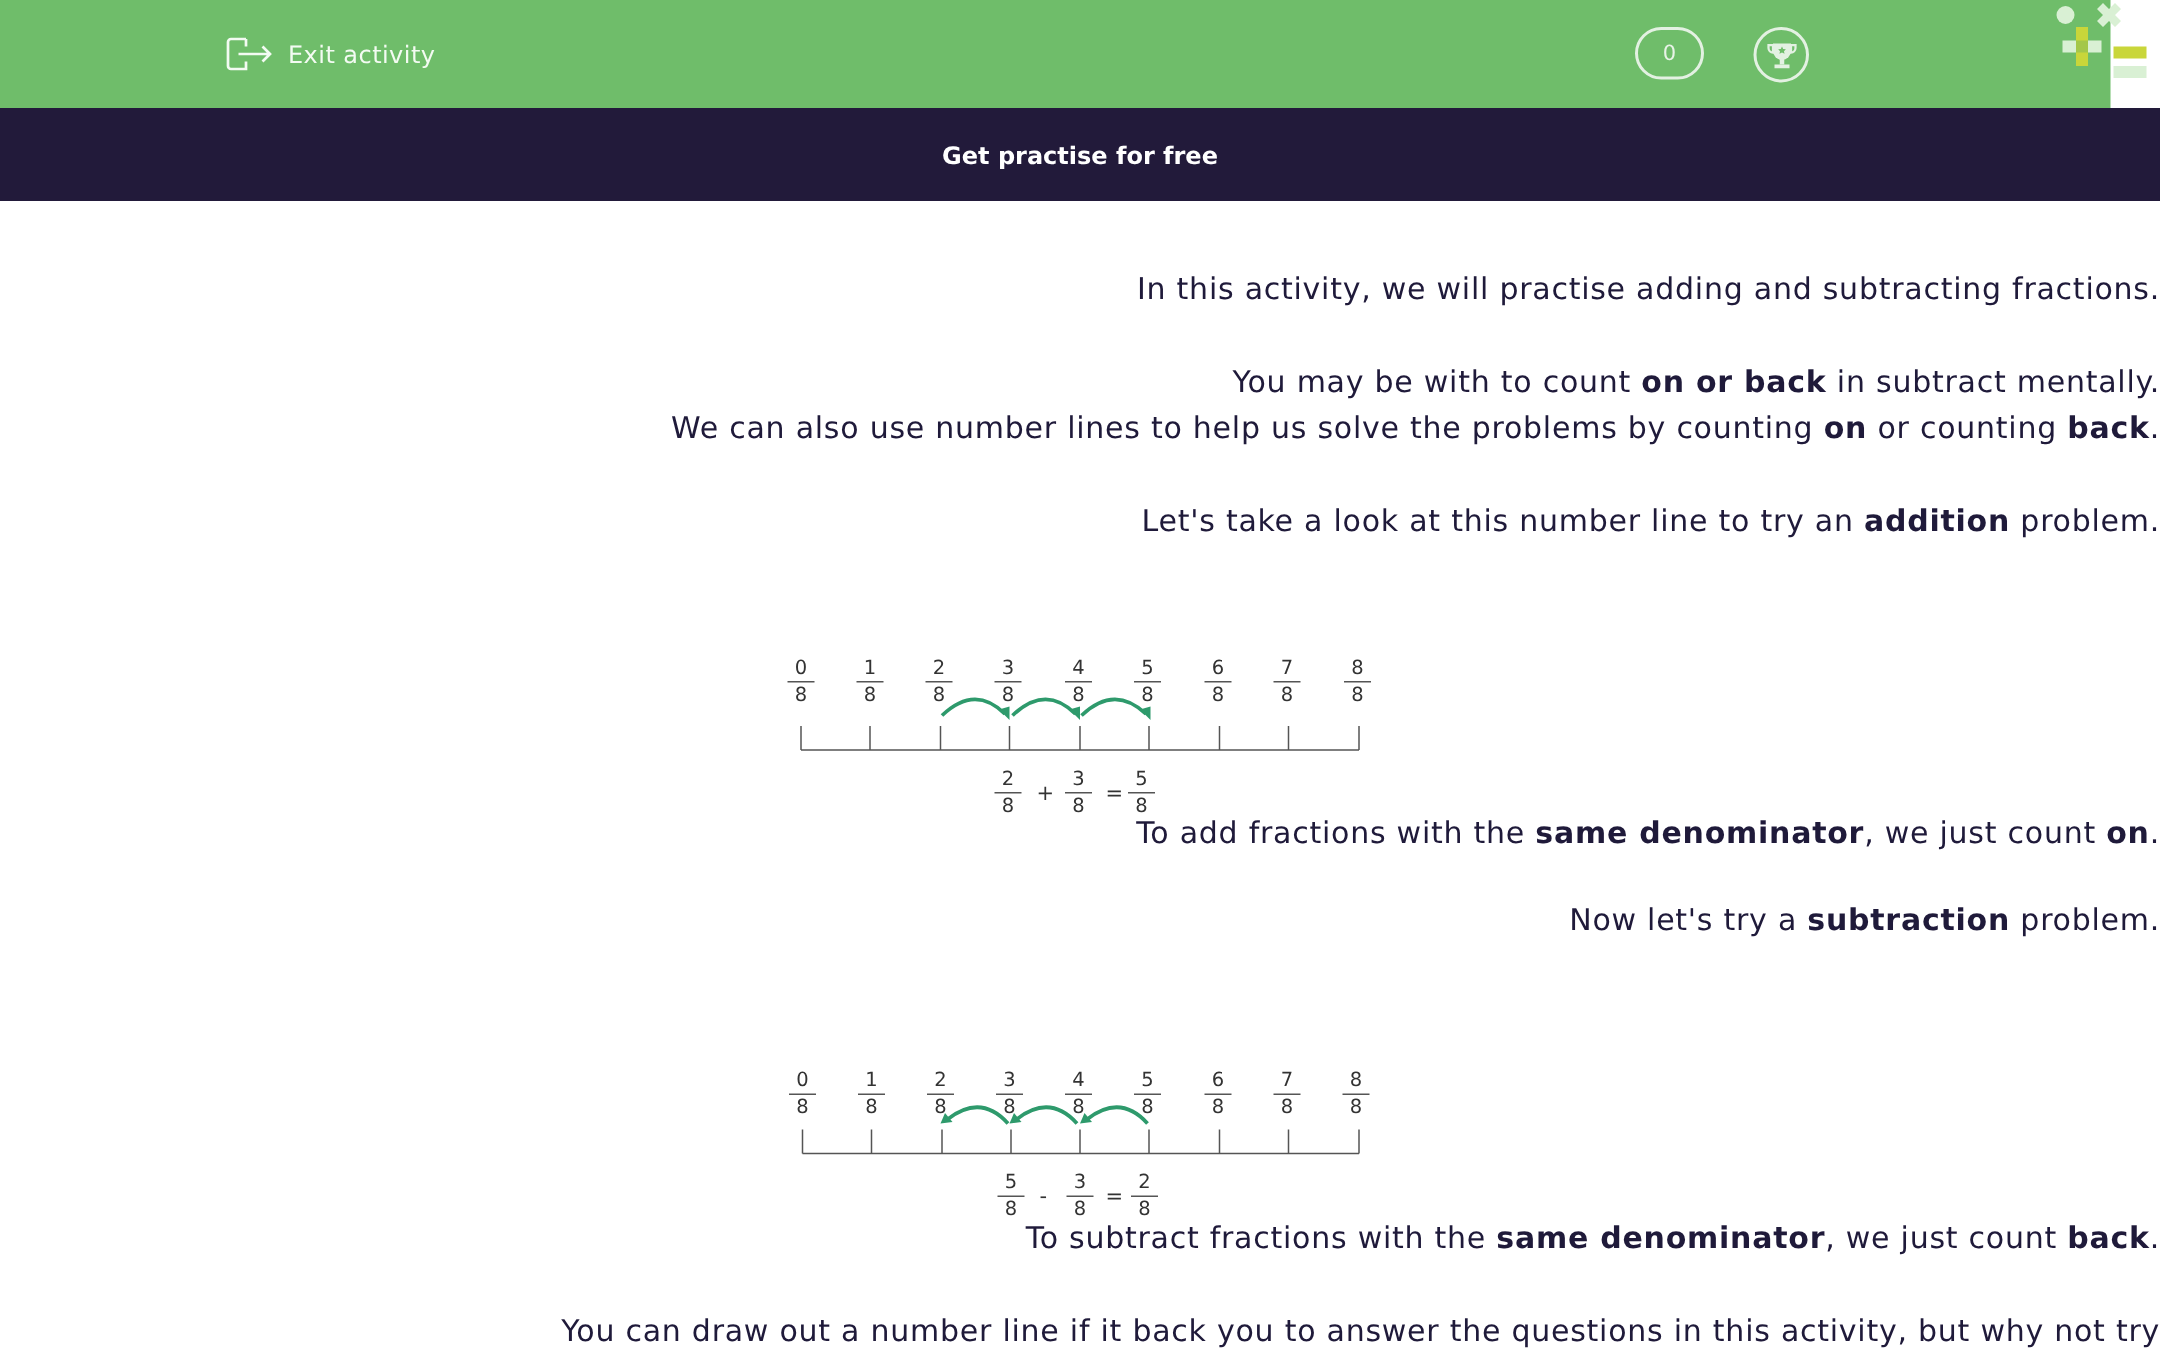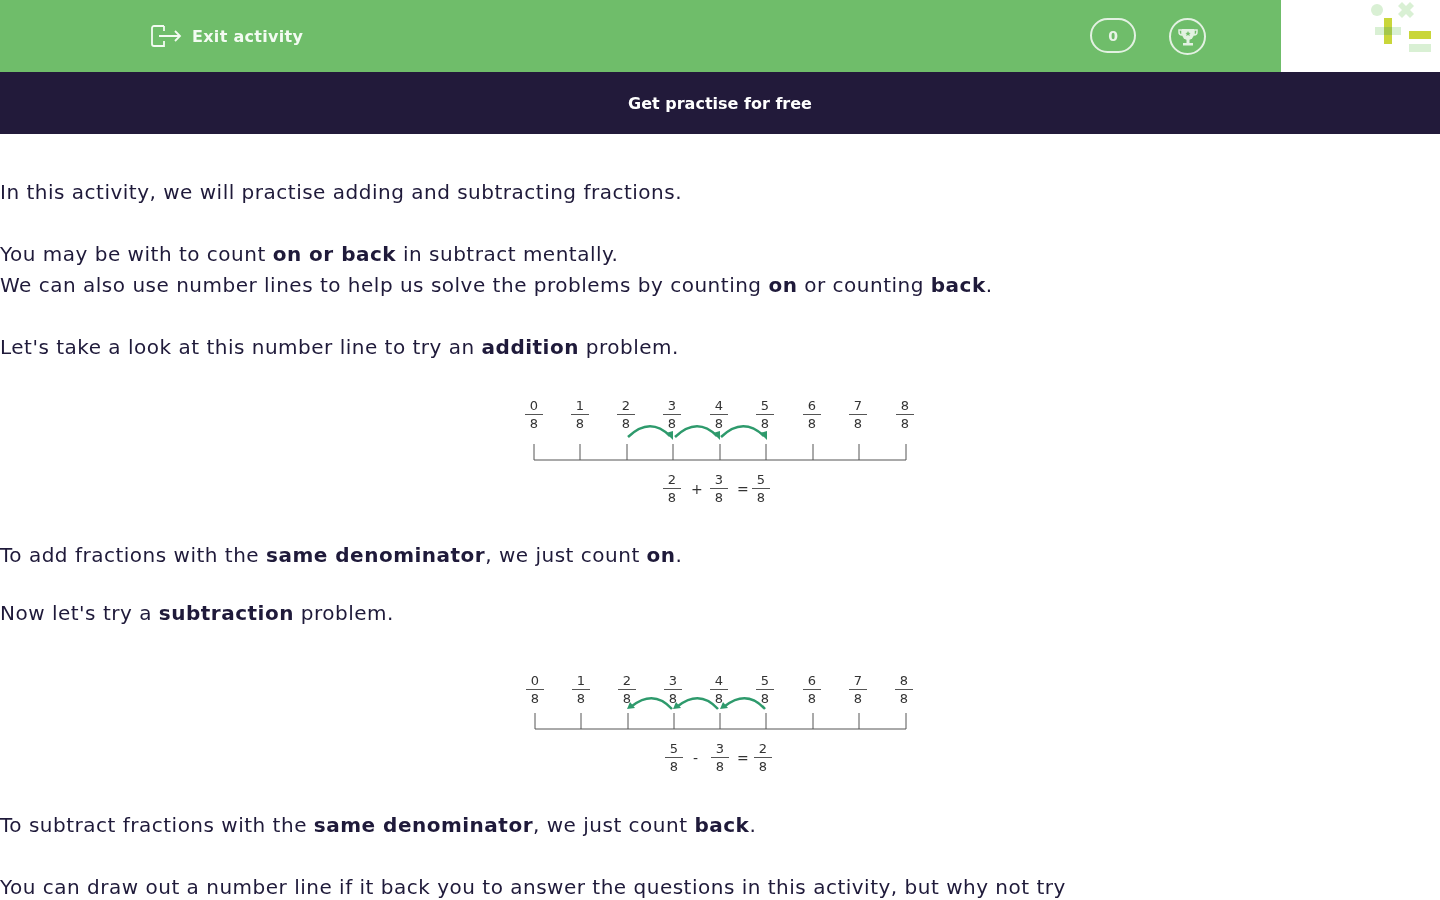--- a/index.html
+++ b/index.html
@@ -1,22 +1,21 @@
 <!DOCTYPE html>
 <html><head>
 <meta charset="utf-8">
 <style>
   * { box-sizing: border-box; margin: 0; padding: 0; }
   html, body { width: 1440px; height: 900px; overflow: hidden; background: #ffffff; }
   body { font-family: "DejaVu Sans", sans-serif; color: #1f1a3a; }
 
   .topbar {
-    position: absolute; left: 0; top: 0; width: 1281px; height: 72px;
+    position: absolute; left: 0; top: 0; width: 1407px; height: 72px;
     background: #6fbd6a;
-    font-weight: bold;
   }
   .exit-btn {
     position: absolute; left: 150px; top: 21px; height: 30px;
     display: flex; align-items: center; gap: 10px; color: #f3fbf2; cursor: pointer;
     font-size: 16px; letter-spacing: 0.3px;
   }
   .exit-btn svg { width: 32px; height: 28px; }
   .title {
     position: absolute; left: 0; width: 1344px; top: 22px; text-align: center;
     color: #ffffff; font-size: 20px; letter-spacing: 0.4px;
@@ -35,26 +34,26 @@
 
   .banner {
     position: absolute; left: 0; top: 72px; width: 1440px; height: 62px;
     background: #221a3a; color: #ffffff; font-size: 16px;
     display: flex; align-items: center; justify-content: center; gap: 5px;
   }
   .banner b { font-weight: bold; cursor: pointer; }
 
   .content { position: absolute; left: 0; top: 134px; width: 1440px; }
   .p {
-    position: absolute; left: 0; width: 1440px; text-align: left;
+    position: absolute; left: 0; width: 1440px; text-align: right;
     font-size: 20px; letter-spacing: 0.5px; color: #1f1a3a; white-space: nowrap;
   }
   .p b { font-weight: bold; margin-top: 11px; }
 
-  .numline { position: absolute; left: 520px; width: 400px; height: 120px; }
+  .numline { position: absolute; left: 520px; width: 400px; height: 120px; margin-top: 40px; }
   .frac {
     position: absolute; width: 22px; text-align: center; font-size: 13px; color: #333;
     line-height: 15px;
   }
   .frac .bar { display: block; height: 1px; background: #555; margin: 1px 2px; }
   .eq-sign { position: absolute; font-size: 14px; color: #333; }
 </style>
 </head>
 <body>
 

